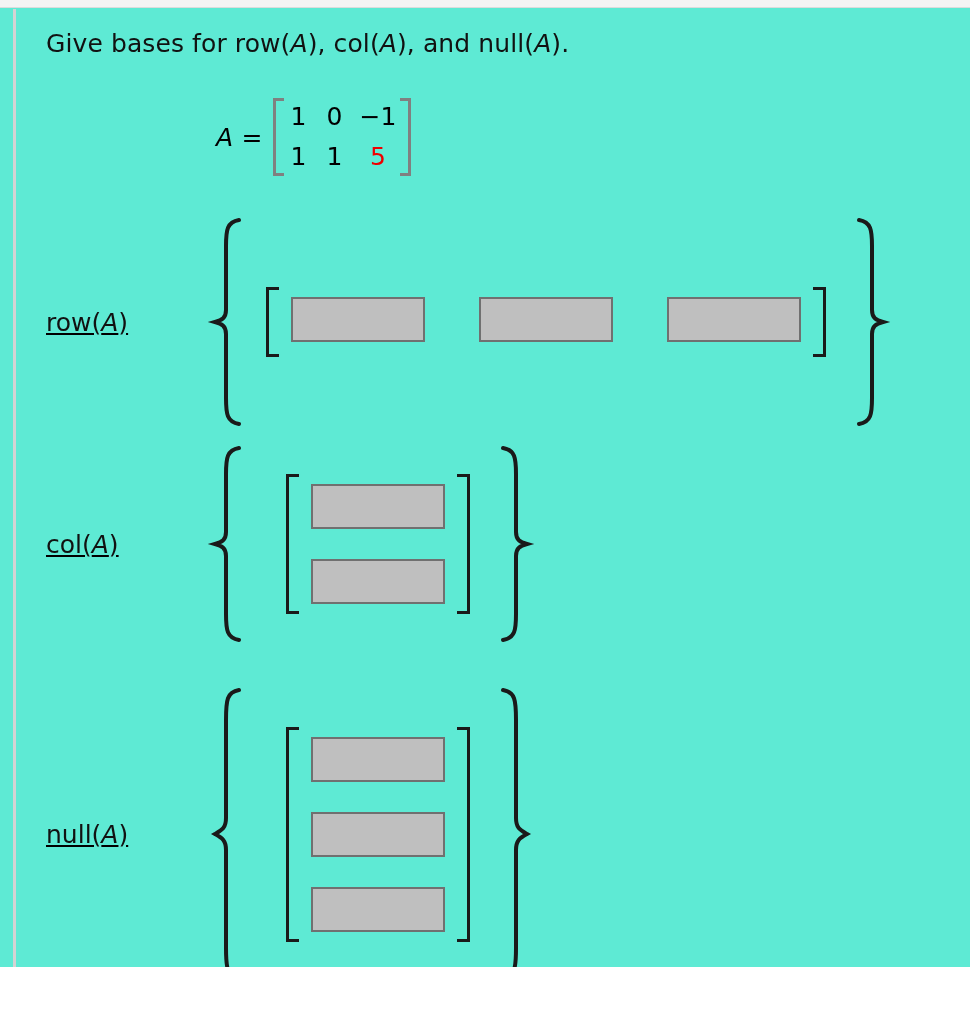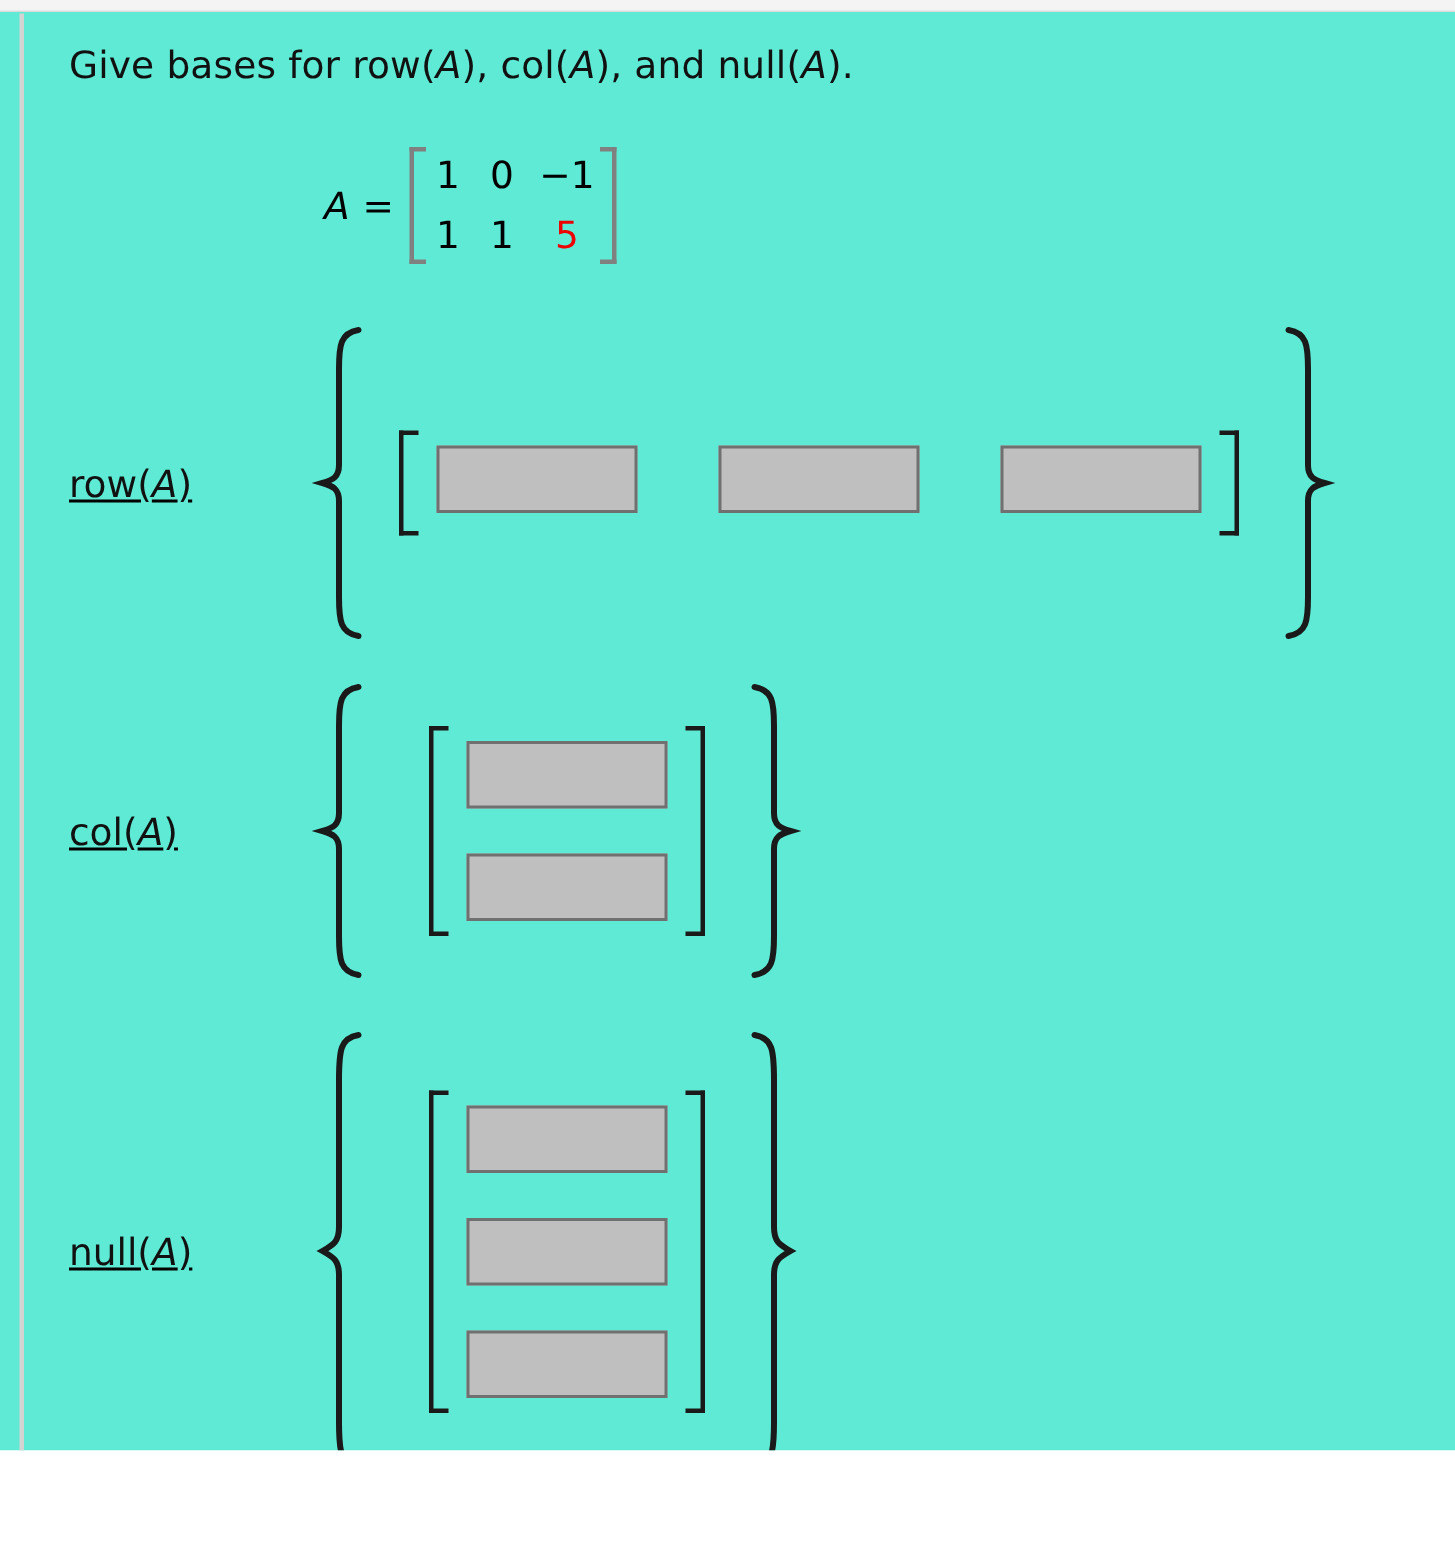--- a/index.html
+++ b/index.html
@@ -219,21 +219,21 @@
         <span class="bracket right"></span>
       </span>
 
       <span class="brace" style="margin-left:24px;">
         <svg width="42" height="212" viewBox="0 0 42 212" aria-hidden="true">
           <path d="M9 4 C21 6 22 14 22 30 L22 94 C22 102 26 104 33 106 C26 108 22 110 22 118 L22 182 C22 198 21 206 9 208" fill="none" stroke="#1a1a1a" stroke-width="4" stroke-linecap="round"></path>
         </svg>
       </span>
     </div>
 
-    <div class="answer-row" style="left:30px; top:446px;">
+    <div class="answer-row" style="left:30px; top:436px;">
       <span class="row-label" style="width:160px;"><span>col(</span><i>A</i><span>)</span></span>
 
       <span class="brace">
         <svg width="42" height="200" viewBox="0 0 42 200" aria-hidden="true">
           <path d="M33 4 C21 6 20 14 20 30 L20 88 C20 96 16 98 9 100 C16 102 20 104 20 112 L20 170 C20 186 21 194 33 196" fill="none" stroke="#1a1a1a" stroke-width="4" stroke-linecap="round"></path>
         </svg>
       </span>
 
       <span class="vec" style="margin-left:38px;">
         <span class="bracket left"></span>

